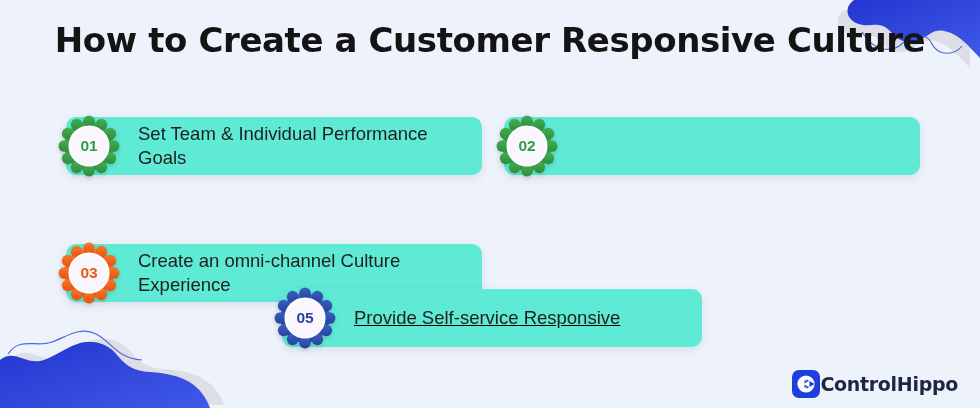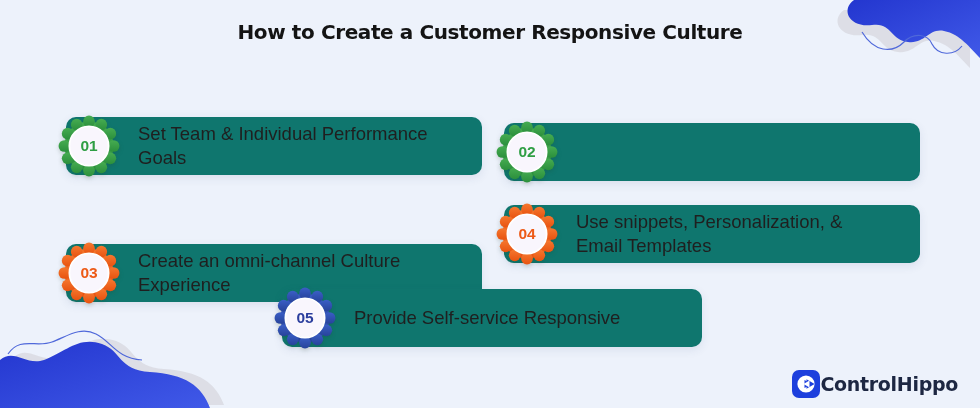--- a/index.html
+++ b/index.html
@@ -13,28 +13,28 @@
 
   
   .blob-top-right{ position:absolute; top:0; right:0; width:150px; height:90px; pointer-events:none; }
   .blob-bottom-left{ position:absolute; bottom:0; left:0; width:240px; height:90px; pointer-events:none; }
 
   
   .title{
     position:absolute; top:20px; left:0; width:100%;
     text-align:center;
     font-family:"DejaVu Sans", sans-serif;
-    font-weight:700; font-size:20px; letter-spacing:-0.4px;
+    font-weight:700; font-size:34px; letter-spacing:-0.4px;
     color:#141414;
   }
 
   
   .card{
     position:absolute; height:58px;
-    background:#0f766e; border-radius:10px;
+    background:#5eead4; border-radius:10px;
     box-shadow:0 3px 10px rgba(45,65,120,0.10);
     display:flex; align-items:center;
   }
   .card .label{
     padding-left:72px; max-width:372px;
     font-size:18.5px; line-height:1.28; color:#1f1f1f;
   }
   .badge{
     position:absolute; left:-8px; top:50%;
     transform:translateY(-50%);
@@ -45,24 +45,24 @@
   .badge-num{
     font-family:"Liberation Sans", sans-serif;
     font-weight:bold; font-size:17px;
     text-anchor:middle; dominant-baseline:middle;
   }
   .num-green{ fill:#2f9e44; }
   .num-orange{ fill:#ed5a17; }
   .num-blue{ fill:#2c3f9e; }
 
   .card-1{ top:117px; left:66px;  width:416px; }
-  .card-2{ top:117px; left:504px; width:416px;margin-top:6px; }
+  .card-2{ top:117px; left:504px; width:416px; }
   .card-3{ top:205px; left:66px;  width:416px;margin-top:39px; }
   .card-4{ top:205px; left:504px; width:416px; }
-  .card-5{ top:289px; left:282px; width:420px; }
+  .card-5{ top:289px; left:282px; width:420px;text-decoration:underline; }
 
   
   .brand{
     position:absolute; right:22px; bottom:10px;
     display:flex; align-items:center; padding-left:16px;
   }
   .brand-name{
     font-family:"DejaVu Sans", sans-serif;
     font-weight:700; font-size:19px; letter-spacing:-0.3px;
     color:#1d2742;
@@ -142,28 +142,20 @@
 
   <div class="card card-3">
     <svg class="badge" viewBox="0 0 68 68">
       <use href="#sealShape" fill="url(#gOrange)"></use>
       <circle class="badge-inner" cx="34" cy="34" r="21.5"></circle>
       <text class="badge-num num-orange" x="34" y="35.5">03</text>
     </svg>
     <div class="label">Create an omni-channel Culture Experience</div>
   </div>
 
-  <div class="card card-4">
-    <svg class="badge" viewBox="0 0 68 68">
-      <use href="#sealShape" fill="url(#gOrange)"></use>
-      <circle class="badge-inner" cx="34" cy="34" r="21.5"></circle>
-      <text class="badge-num num-orange" x="34" y="35.5">04</text>
-    </svg>
-    <div class="label">Use snippets, Personalization, &amp; Email Templates</div>
-  </div>
 
   <div class="card card-5">
     <svg class="badge" viewBox="0 0 68 68">
       <use href="#sealShape" fill="url(#gBlue)"></use>
       <circle class="badge-inner" cx="34" cy="34" r="21.5"></circle>
       <text class="badge-num num-blue" x="34" y="35.5">05</text>
     </svg>
     <div class="label">Provide Self-service Responsive</div>
   </div>
 

